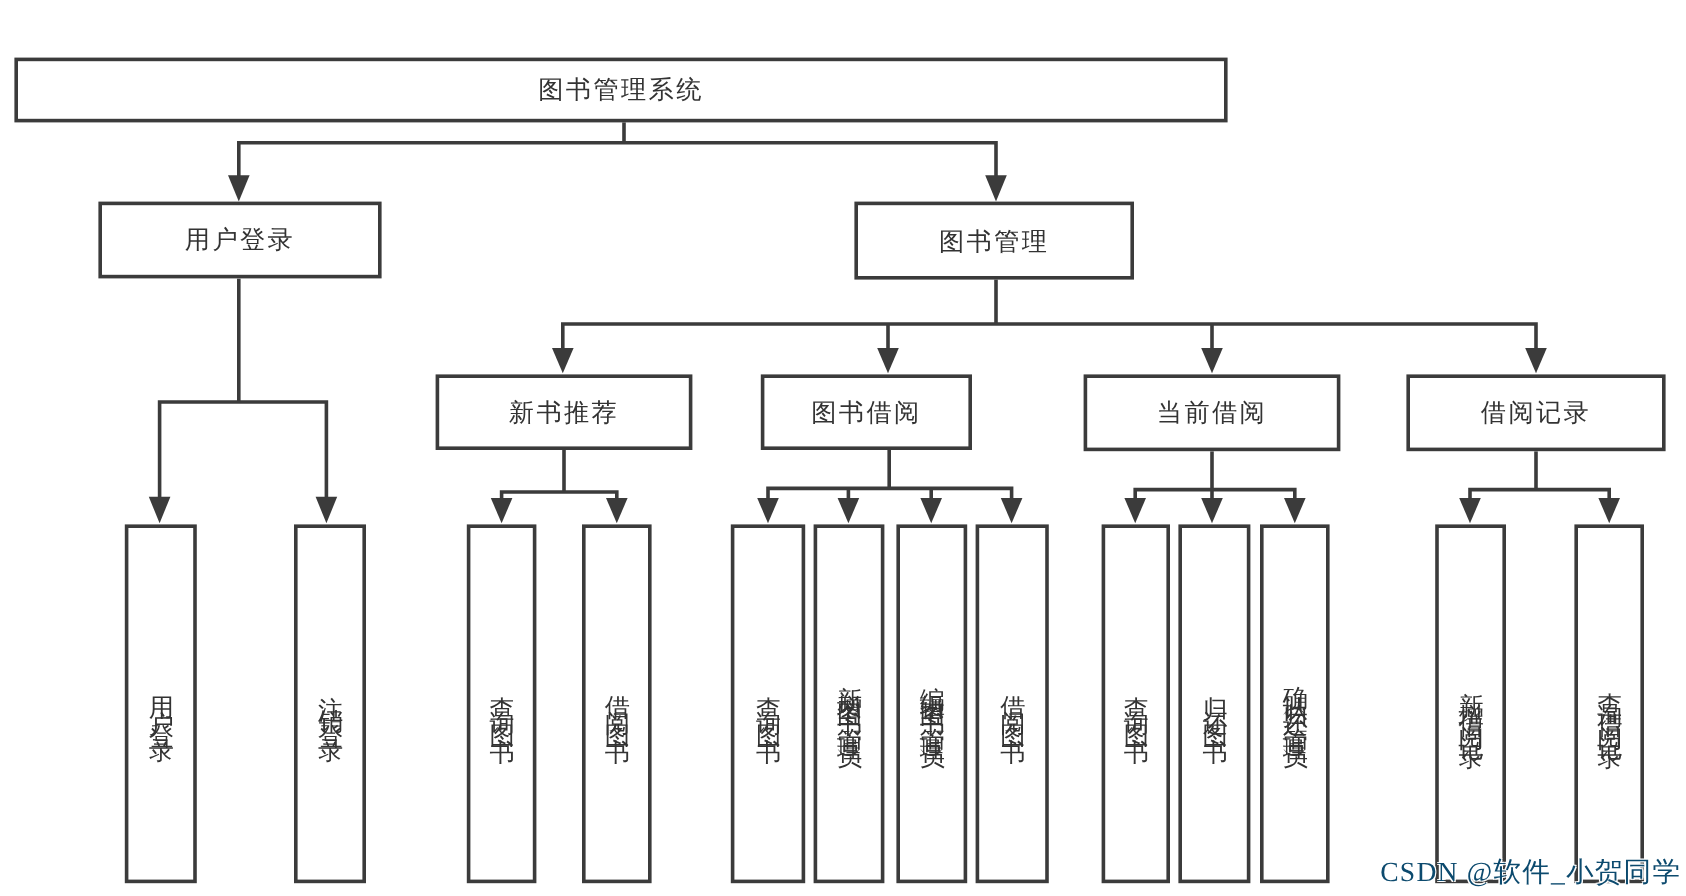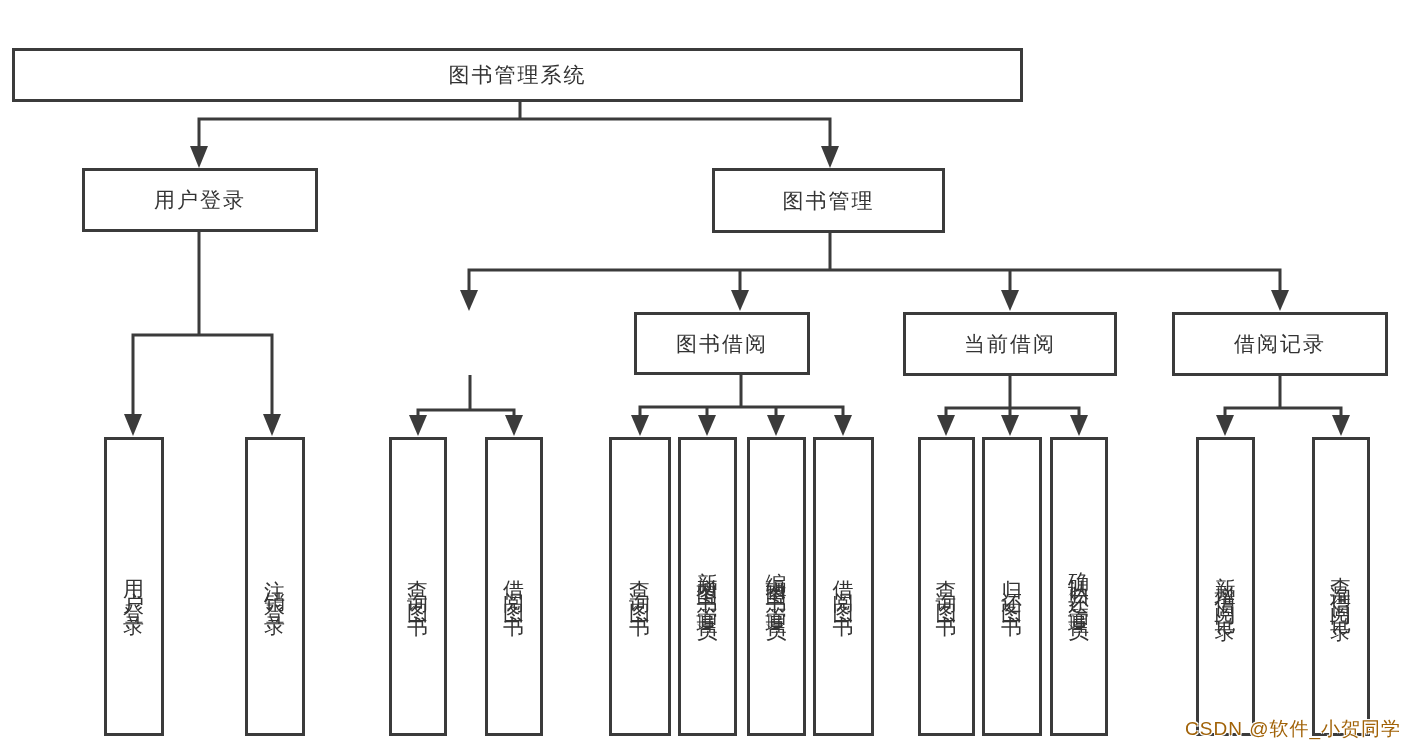--- a/index.html
+++ b/index.html
@@ -57,26 +57,27 @@
     letter-spacing: 7px;
     line-height: 1;
     white-space: nowrap;
   }
   .ls-l .vtext { letter-spacing: 12px; }
   .ls-m .vtext { letter-spacing: 9px; }
   .watermark {
     position: absolute;
     right: 4px;
     bottom: 5px;
-    font-size: 19px;
-    color: #a16207;
+    font-size: 23px;
+    color: #0c4a6e;
     letter-spacing: 1px;
     z-index: 3;
     text-shadow: -1px -1px 0 #fff, 1px -1px 0 #fff, -1px 1px 0 #fff, 1px 1px 0 #fff;
     white-space: nowrap;
+    font-family: Liberation Serif, serif;
   }
 </style>
 </head>
 <body>
 
 <div class="canvas">
 
   <svg class="connectors" width="1405" height="747" viewBox="0 0 1405 747">
     <g stroke="#3b3b3b" stroke-width="3" fill="none">
       <path d="M520,67 L520,119 M197.5,119 L831.5,119 M199,119 L199,150 M830,119 L830,150"></path>
@@ -144,20 +145,23 @@
     <span>图书管理系统</span>
   </div>
 
   <div class="node" style="left:82px; top:168px; width:236px; height:64px;">
     <span>用户登录</span>
   </div>
   <div class="node" style="left:712px; top:168px; width:233px; height:65px;font-family:Liberation Serif, serif;">
     <span>图书管理</span>
   </div>
 
+  <div class="node" style="left:363px; top:312px; width:214px; height:63px;">
+    <span>新书推荐</span>
+  </div>
   <div class="node" style="left:634px; top:312px; width:176px; height:63px;">
     <span>图书借阅</span>
   </div>
   <div class="node" style="left:903px; top:312px; width:214px; height:64px;">
     <span>当前借阅</span>
   </div>
   <div class="node" style="left:1172px; top:312px; width:216px; height:64px;">
     <span>借阅记录</span>
   </div>
 

